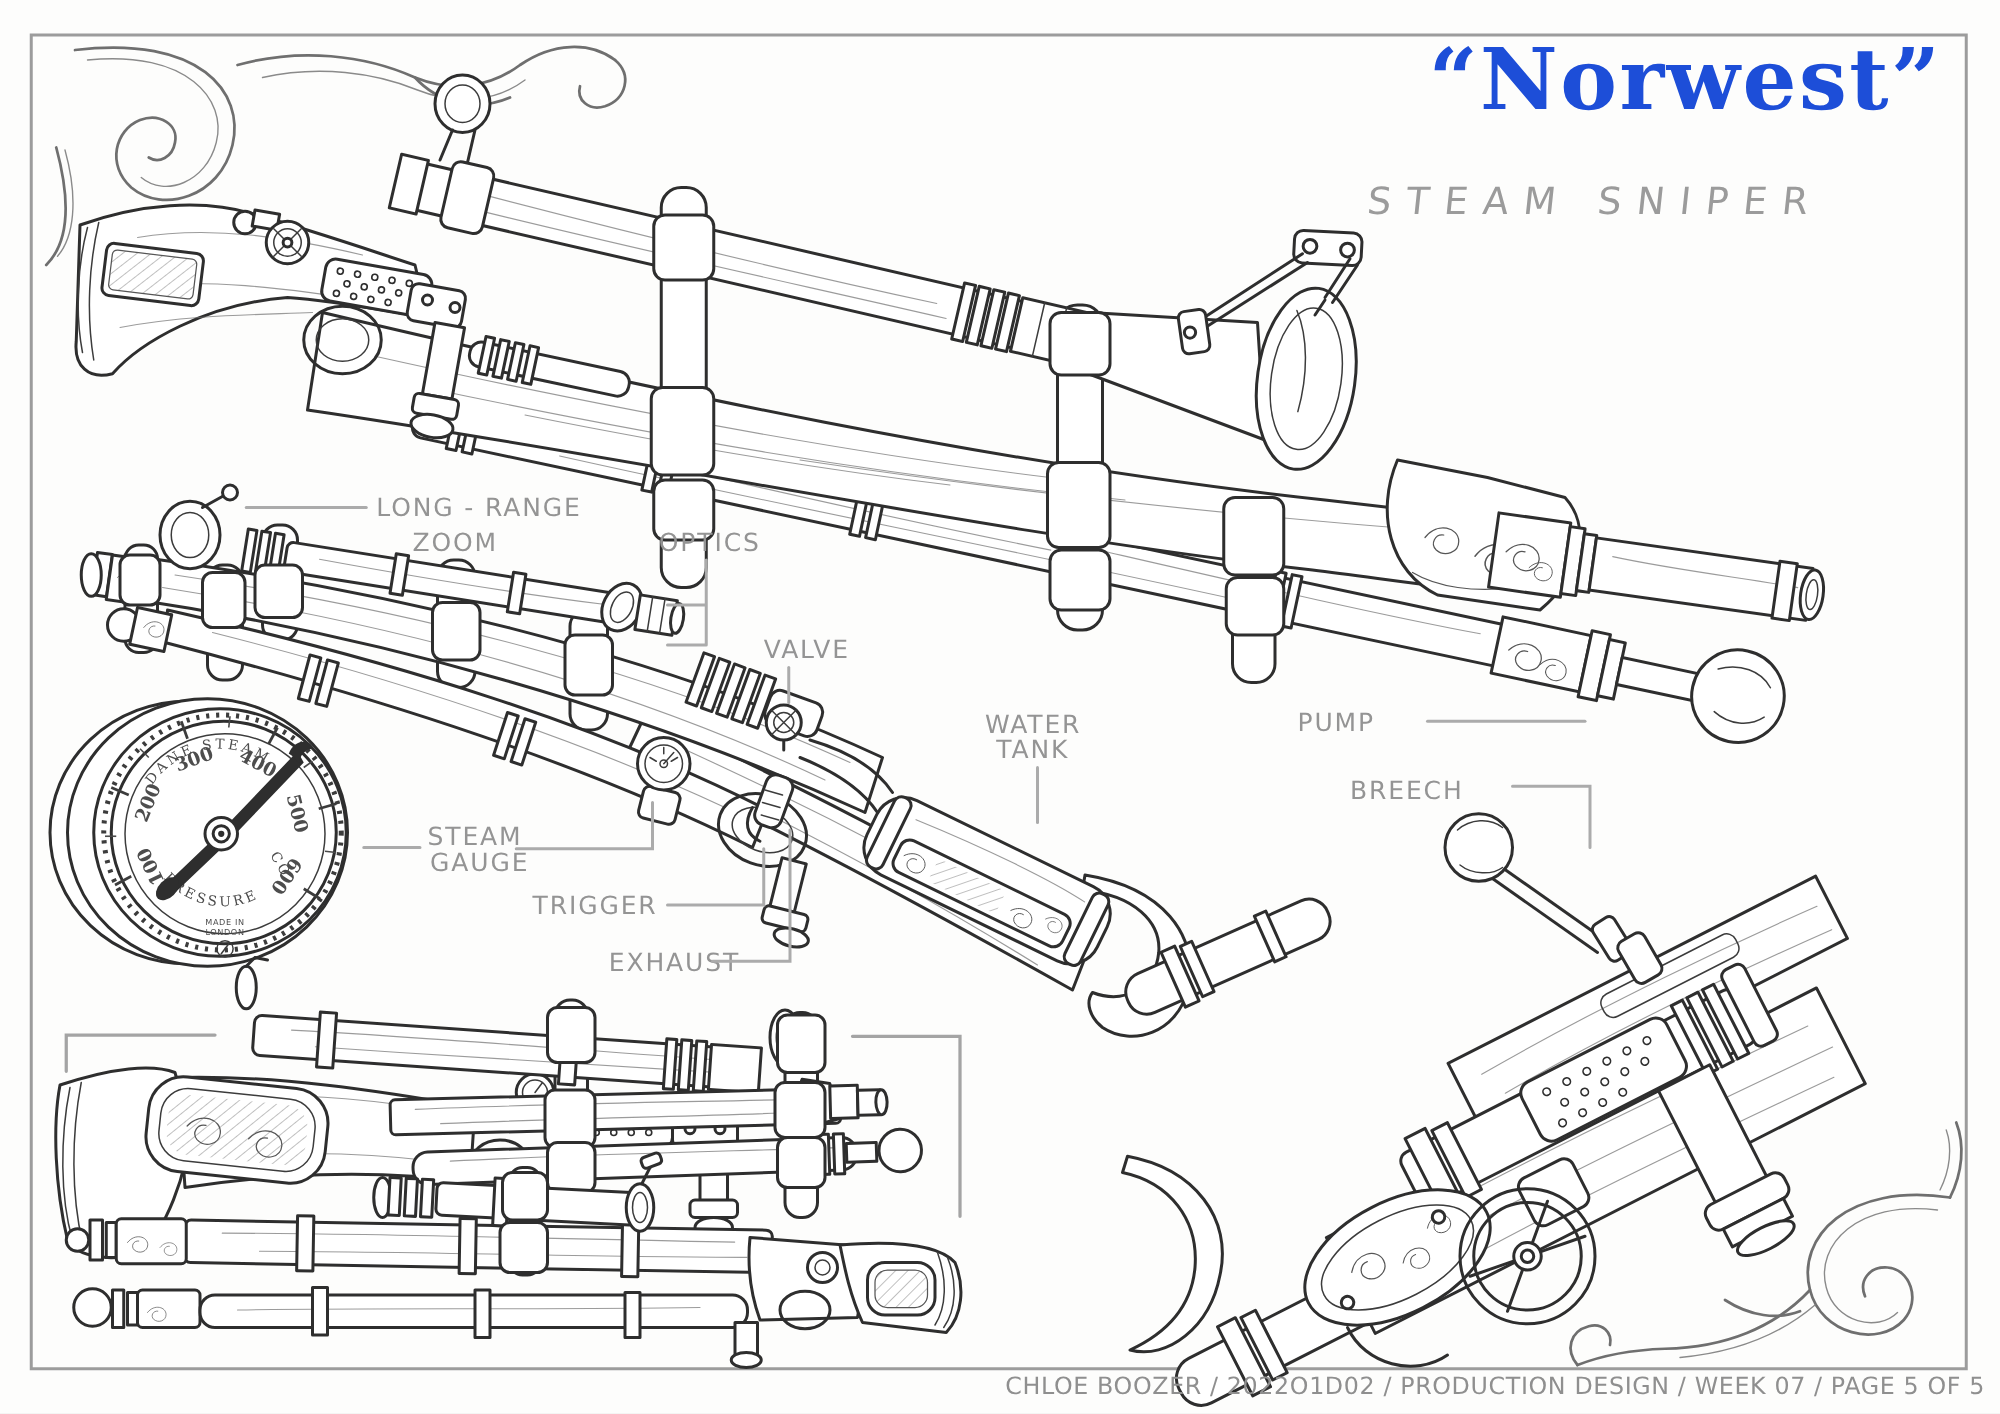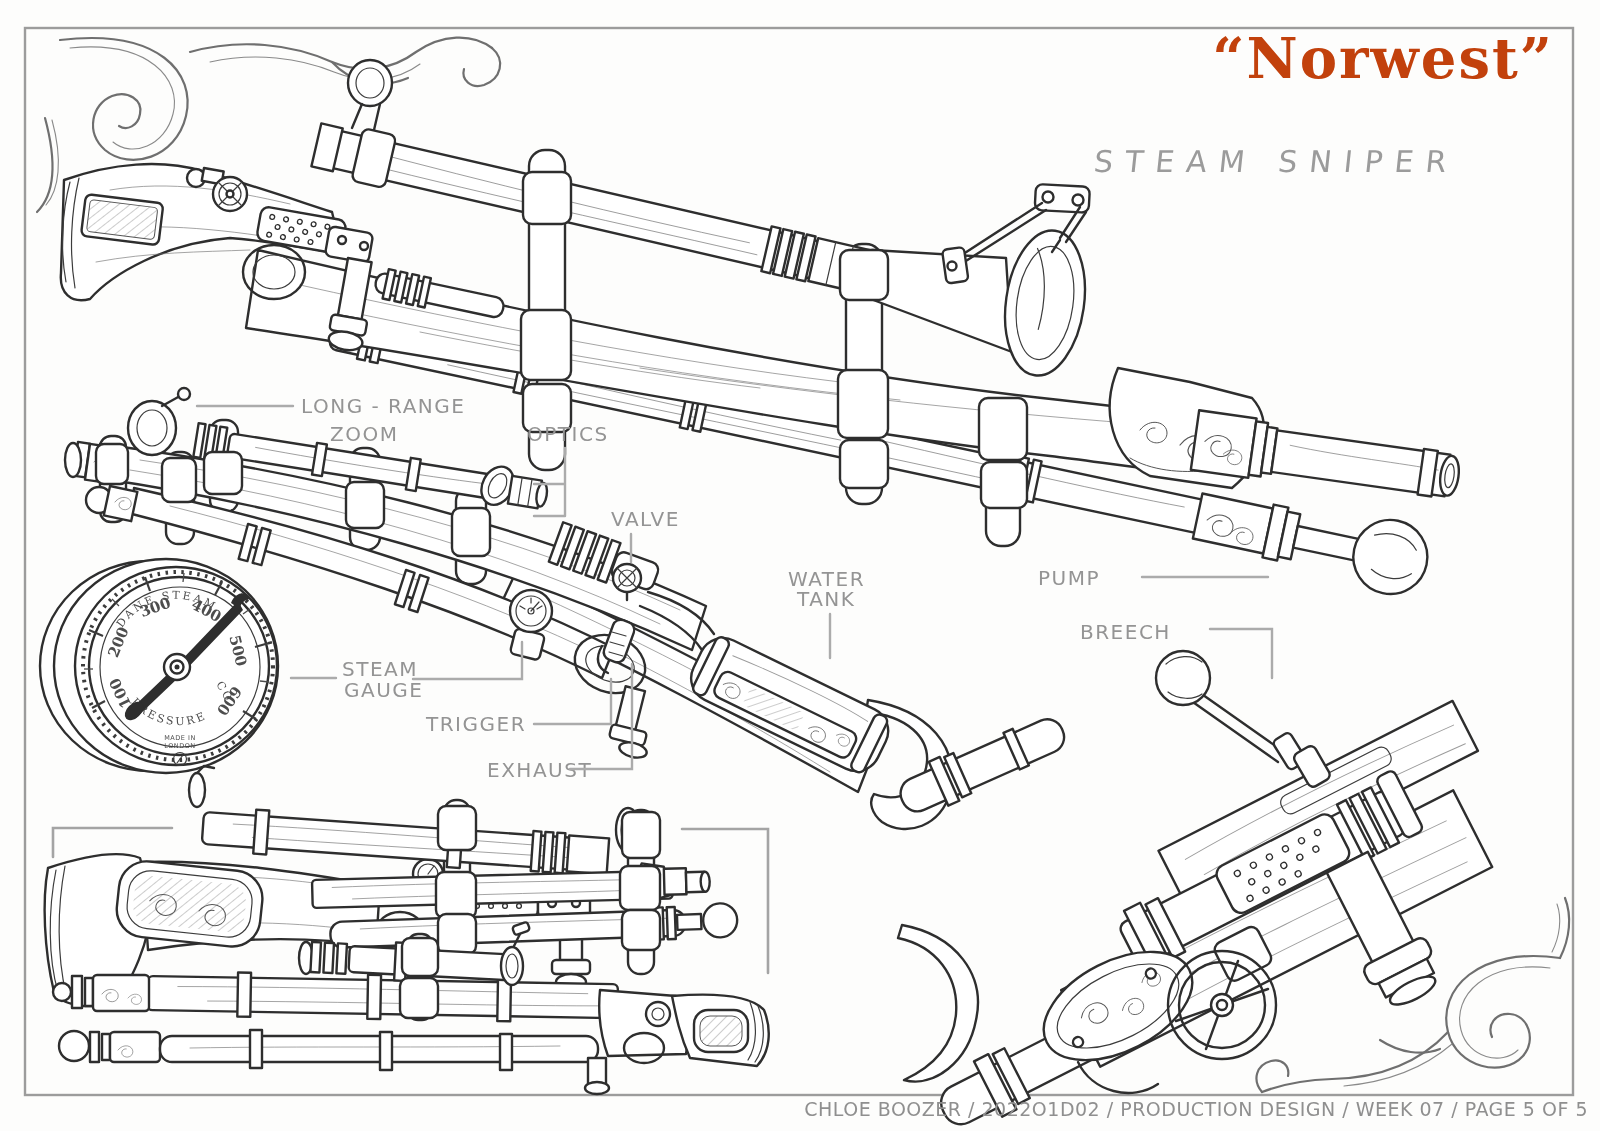--- a/index.html
+++ b/index.html
@@ -19,21 +19,21 @@
            fill:#949494;}
   .tick{stroke:#3c3c3c;stroke-width:2.2;}
   .tickm{stroke:#4a4a4a;stroke-width:1.3;}
   .dialnum{font-family:"DejaVu Serif",serif;font-weight:bold;font-size:15px;fill:#4d4d4d;}
   .dialtxt{font-family:"DejaVu Serif",serif;font-size:11px;letter-spacing:2.5px;fill:#4d4d4d;}
   .dialtiny{font-family:"DejaVu Sans",sans-serif;font-size:6.5px;letter-spacing:.5px;fill:#4d4d4d;text-anchor:middle;}
   .orn{stroke:#6f6f6f;stroke-width:2.2;fill:none;stroke-linecap:round;}
   .orn2{stroke:#8a8a8a;stroke-width:1.1;fill:none;stroke-linecap:round;}
   
   .title{position:absolute;top:30px;right:46px;font-family:"DejaVu Serif",serif;
-         font-weight:bold;font-size:56px;color:#c2410c;letter-spacing:2px;line-height:1;}
+         font-weight:bold;font-size:68px;color:#1d4ed8;letter-spacing:2px;line-height:1;}
   .subtitle{position:absolute;top:144px;right:142px;font-size:30px;letter-spacing:12px;
             color:#9b9b9b;transform:skewX(-6deg);}
   .credit{position:absolute;top:1098px;right:12px;font-size:19px;letter-spacing:.5px;
           color:#8f8f8f;white-space:nowrap;text-align:right;}
 </style>
 </head>
 <body>
 
 <div class="sheet">
 

